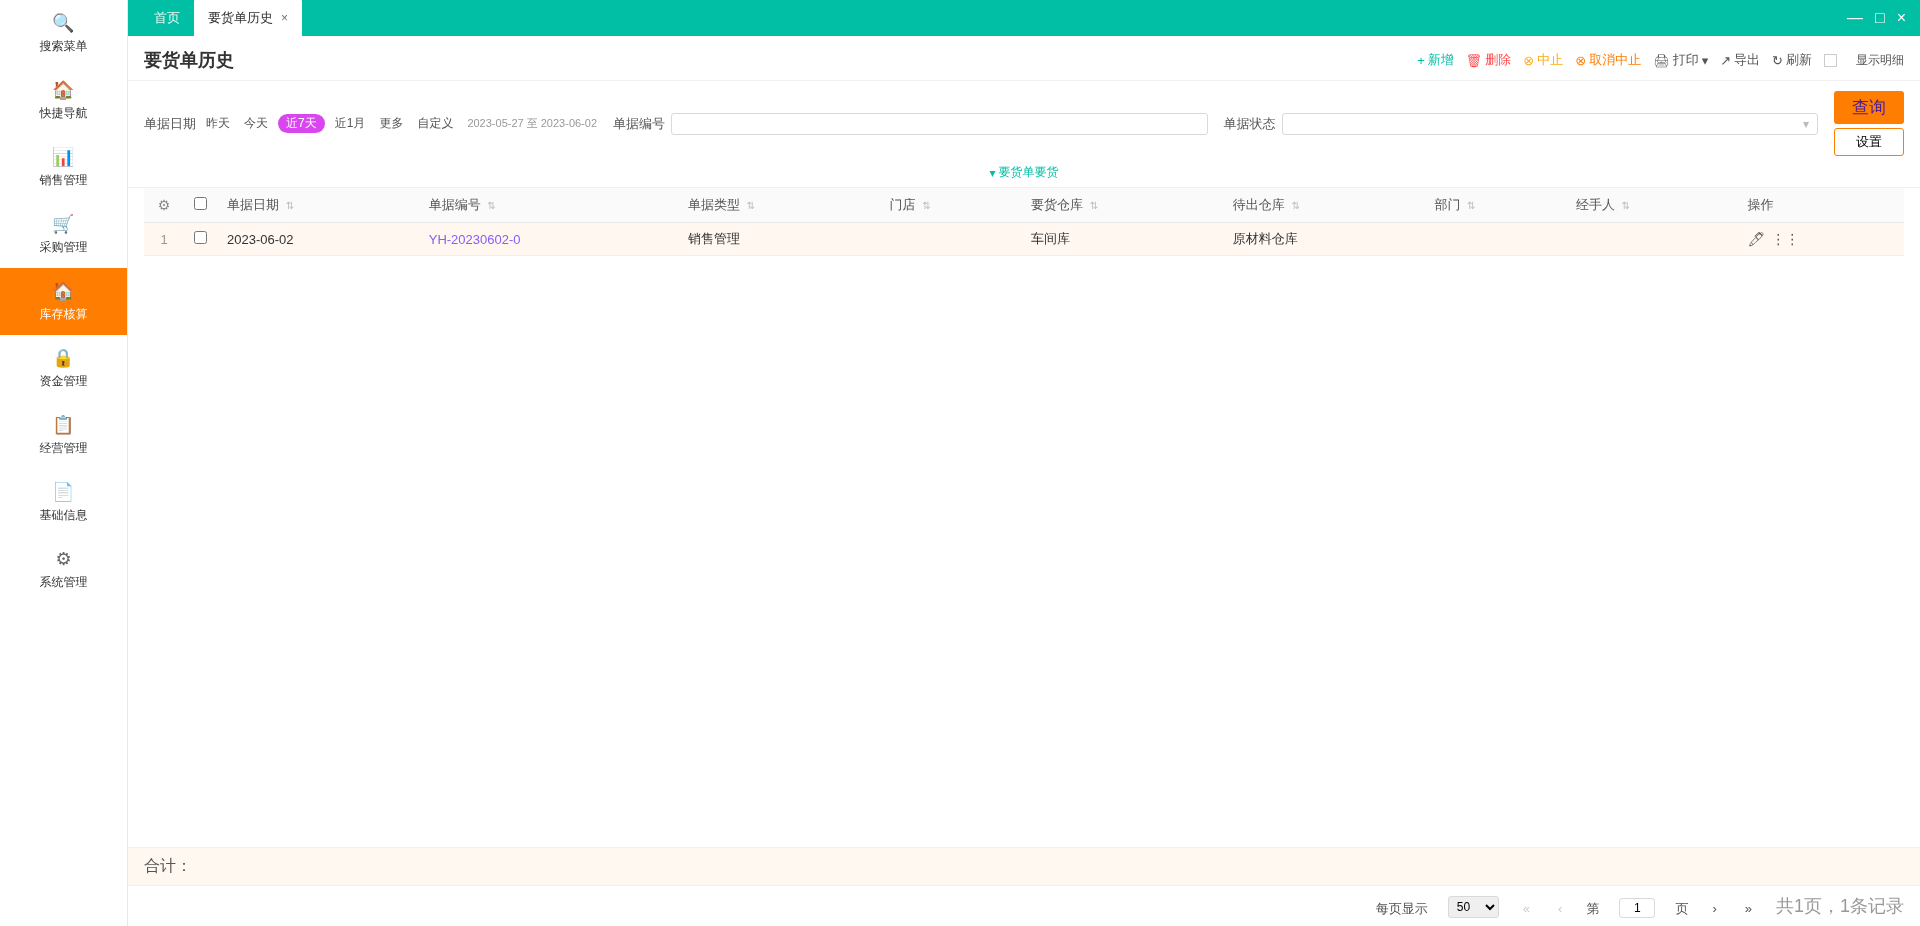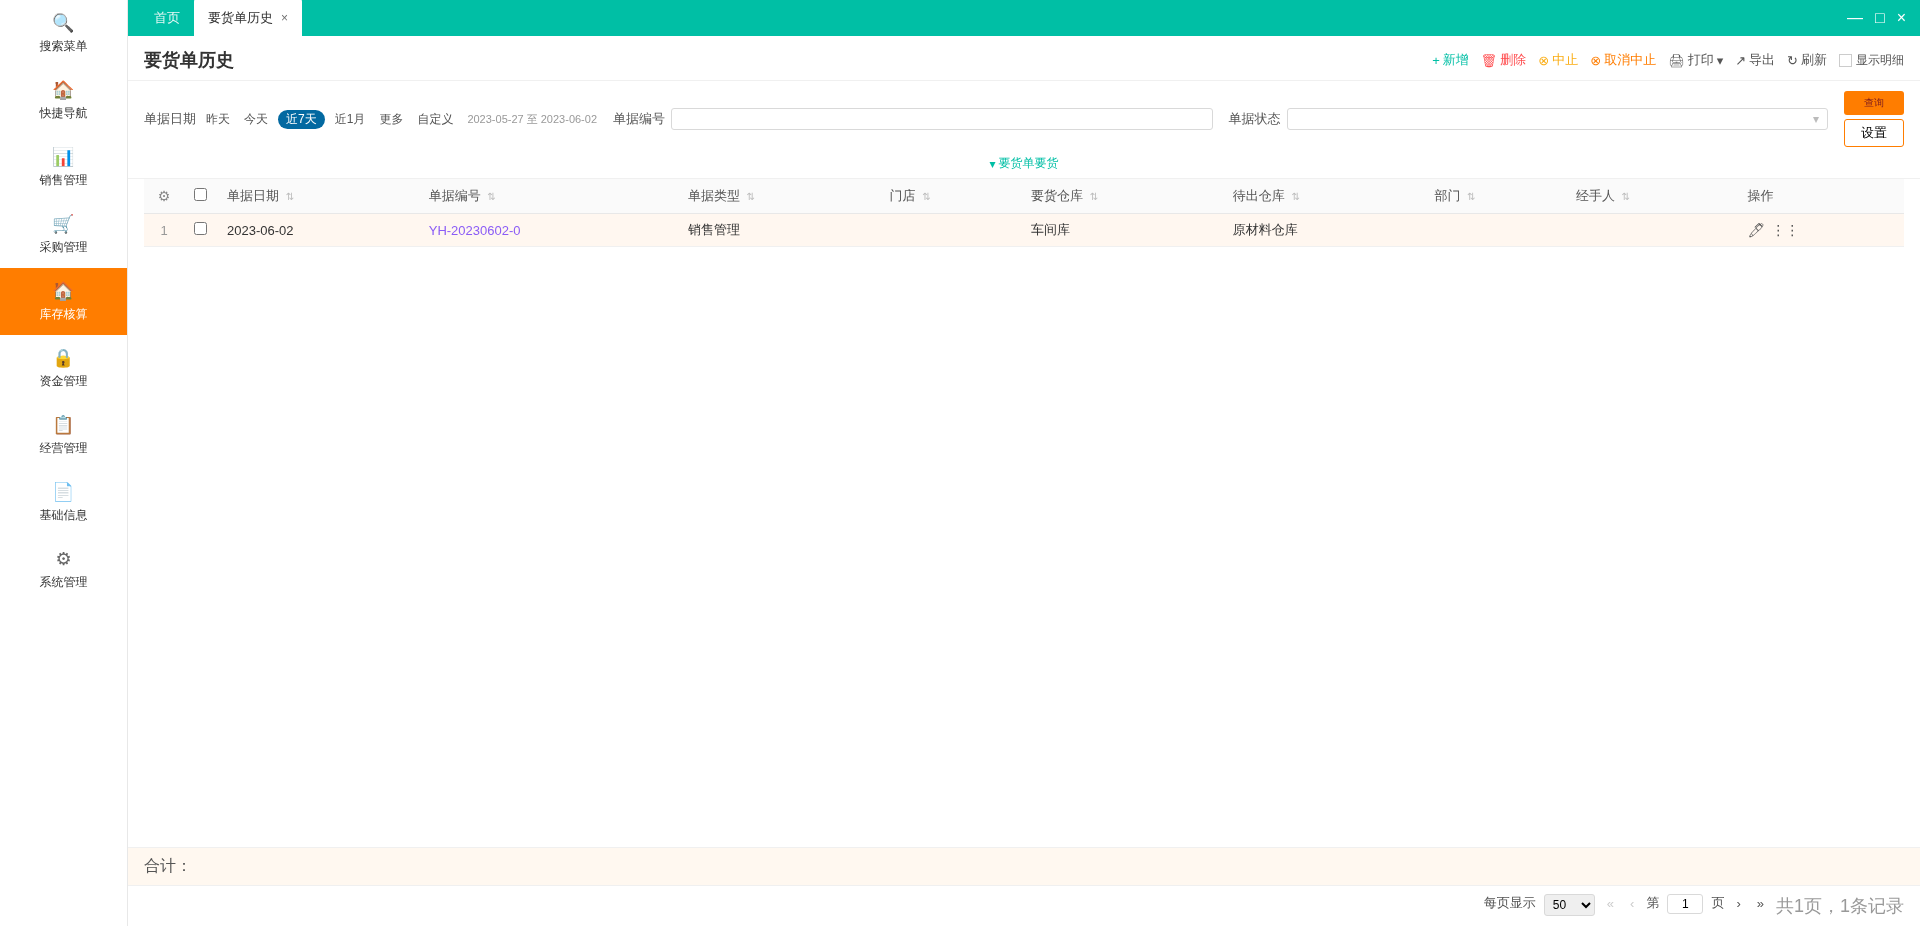--- a/index.html
+++ b/index.html
@@ -124,21 +124,21 @@
     .btn-add { color: #00bfa5; }
     .btn-del { color: #ff4d4f; }
     .btn-stop { color: #faad14; }
     .btn-cancel { color: #ff7d00; }
     .btn-print { color: #555; }
     .btn-export { color: #555; }
     .btn-refresh { color: #555; }
     .show-detail-label {
       display: flex;
       align-items: center;
-      gap: 4px;
+      gap: 19px;
       font-size: 12px;
       color: #555;
       cursor: pointer;
     }
     .checkbox-small {
       width: 13px;
       height: 13px;
       border: 1px solid #ccc;
       background: #fff;
     }
@@ -164,21 +164,21 @@
     }
     .filter-label { color: #555; white-space: nowrap; }
     .date-btn {
       font-size: 12px;
       color: #555;
       cursor: pointer;
       padding: 1px 4px;
       border-radius: 3px;
     }
     .date-btn.active {
-      background: #0369a1;
+      background: #d946ef;
       color: #fff;
       border-radius: 10px;
       padding: 1px 8px;
     }
     .date-range {
       font-size: 11px;
       color: #999;
       margin-left: 4px;
     }
     .filter-input {
@@ -205,26 +205,26 @@
       display: flex;
       align-items: center;
       gap: 3px;
       color: #00bfa5;
       font-size: 12px;
       cursor: pointer;
       margin: 0 auto;
     }
     .query-btn {
       background: #ff7d00;
-      color: #7f1d1d;
+      color: #4c1d95;
       border: none;
       padding: 5px 18px;
       border-radius: 3px;
       cursor: pointer;
-      font-size: 10px;
+      font-size: 17px;
     }
     .setting-btn {
       background: #fff;
       color: #000000;
       border: 1px solid #ff7d00;
       padding: 4px 16px;
       border-radius: 3px;
       cursor: pointer;
       font-size: 13px;
     }
@@ -277,24 +277,24 @@
       font-size: 13px;
       color: #333;
       display: flex;
       align-items: center;
     }
     .footer-label { font-size: 16px; color: #555; }
 
     
     .pagination {
       display: flex;
-      align-items: flex-start;
+      align-items: flex-end;
       justify-content: flex-end;
       padding: 8px 16px;
-      gap: 8px;
+      gap: 20px;
       border-top: 1px solid #f0f0f0;
       font-size: 13px;
       color: #555;
     }
     .page-select {
       border: 1px solid #d9d9d9;
       border-radius: 3px;
       padding: 2px 4px;
       font-size: 12px;
     }

